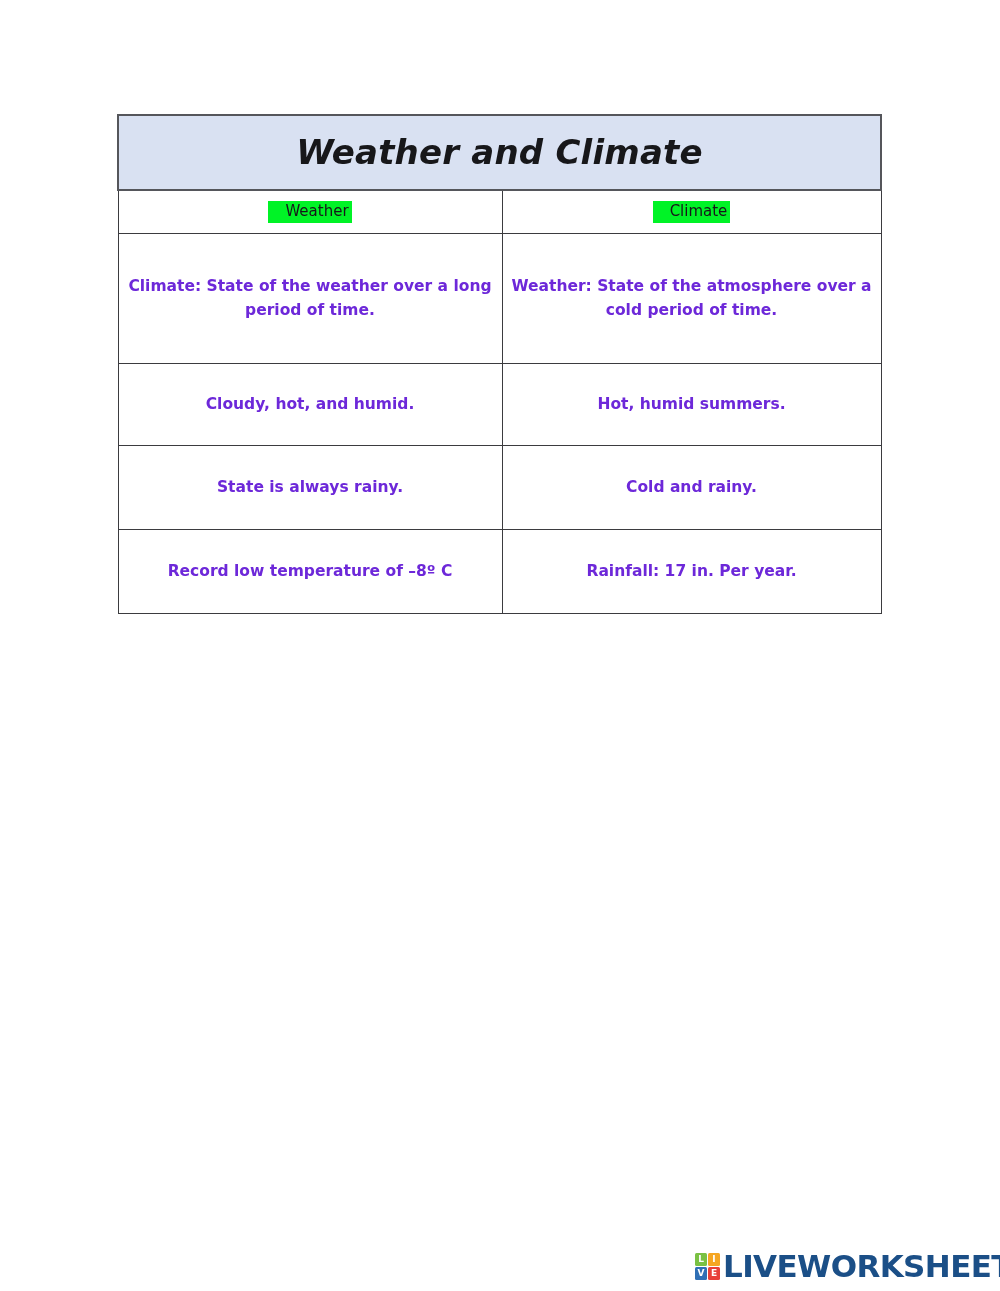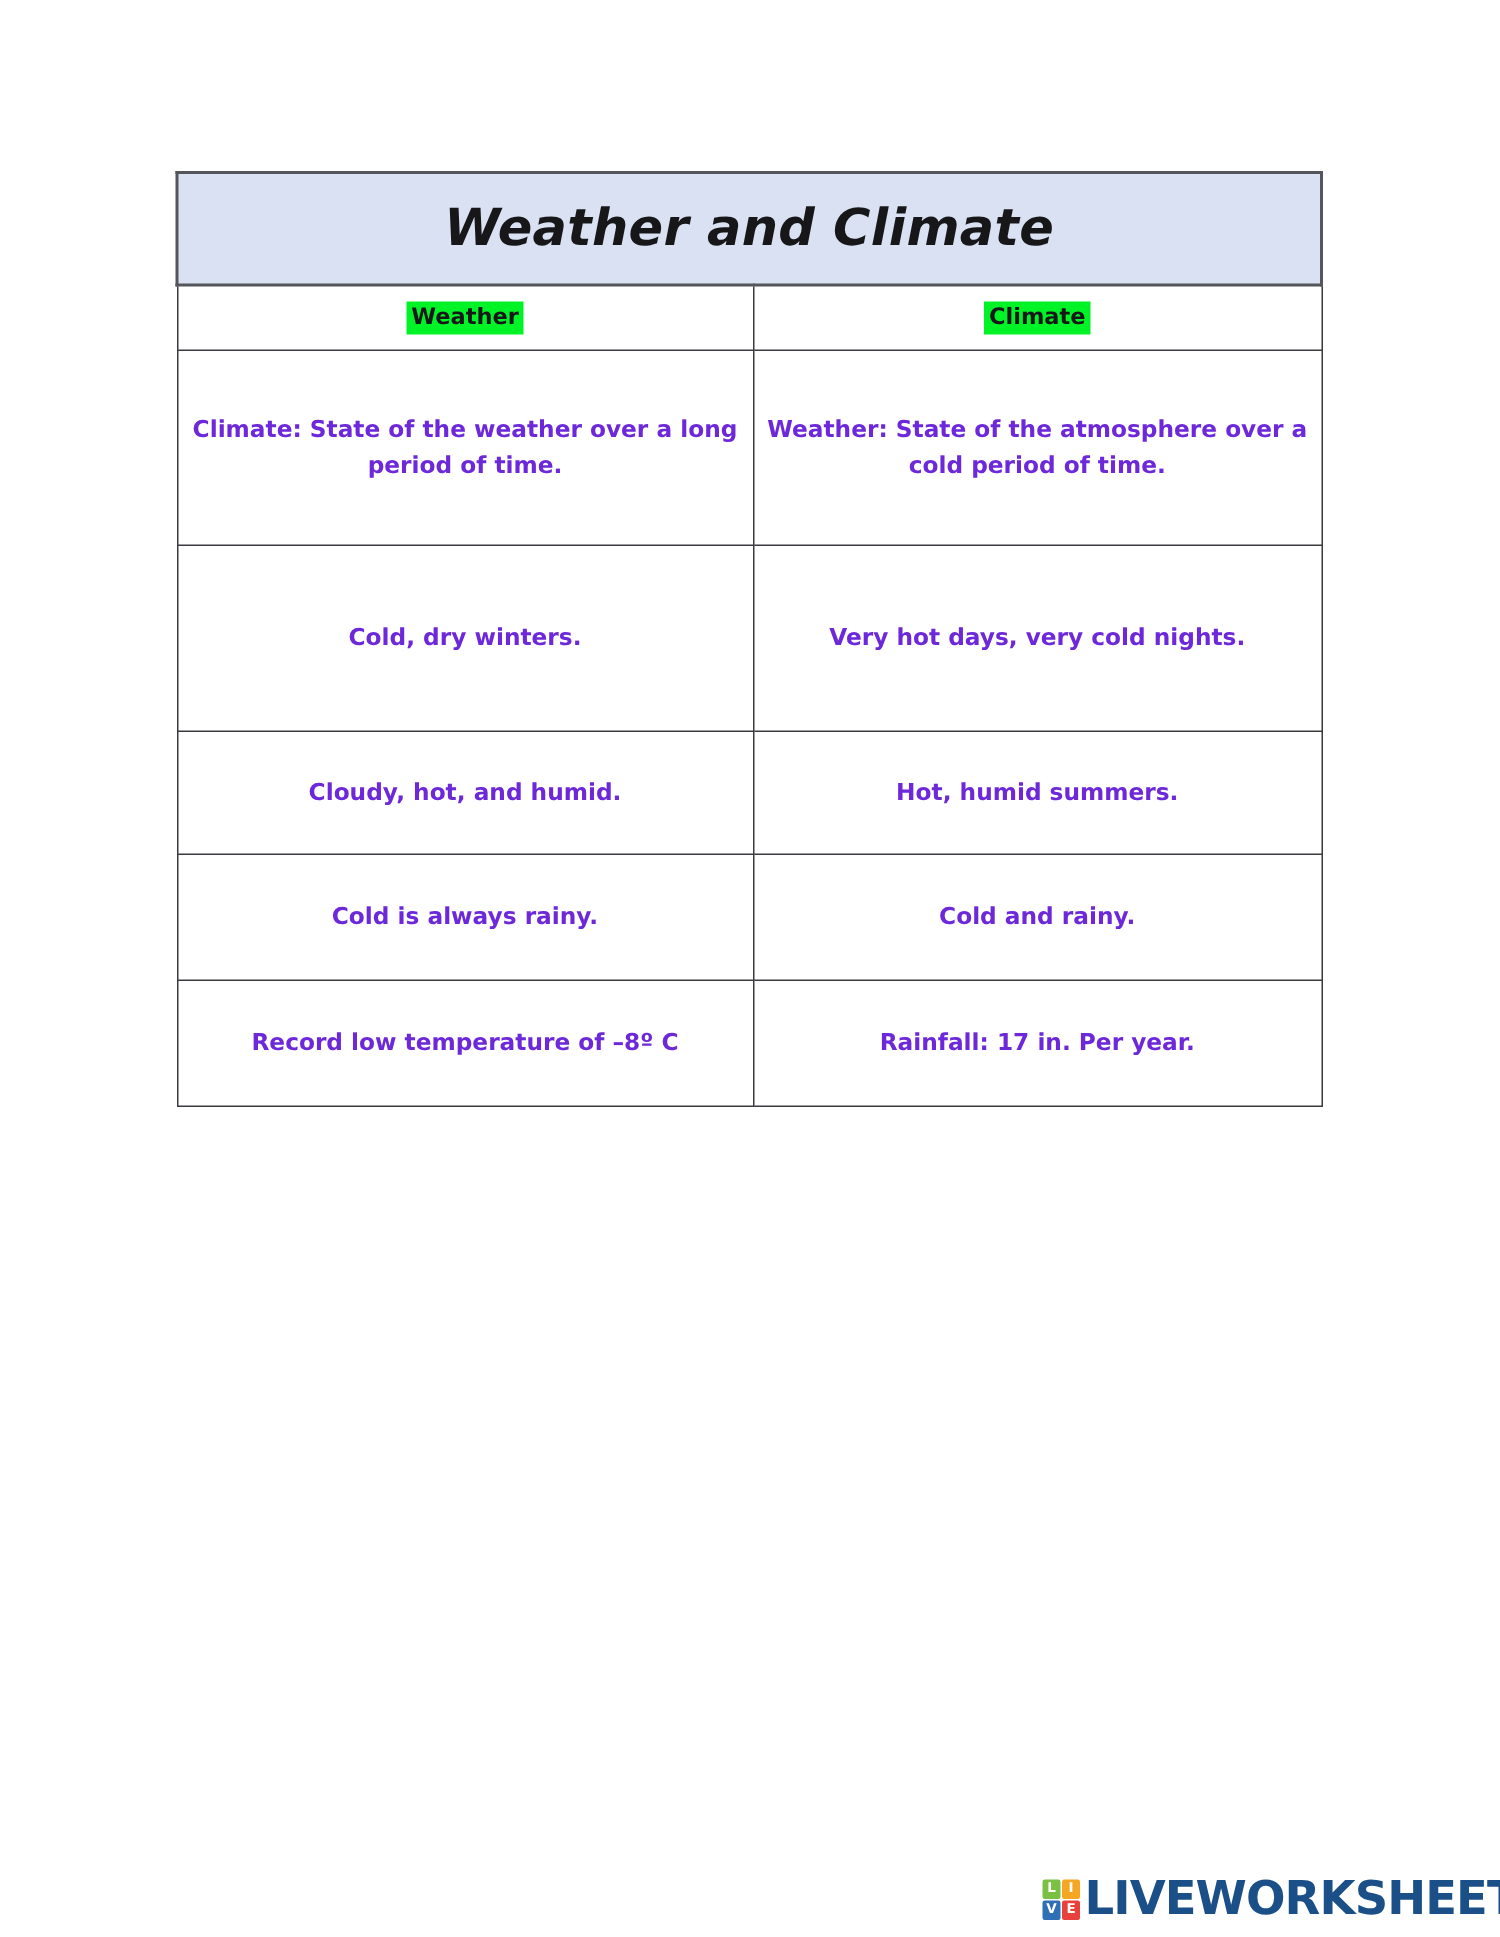--- a/index.html
+++ b/index.html
@@ -46,24 +46,24 @@
     line-height: 1.1;
   }
 
   
   .label-row td {
     height: 42px;
   }
   .col-label {
     display: inline-block;
     font-size: 15px;
-    font-weight: bold;
+    font-weight: normal;
     color: #17171a;
     background: #00f326;
-    padding: 1px 3px 2px 3px;
+    padding: 1px 3px 2px 17px;
     line-height: 1.25;
   }
 
   
   .body-cell {
     font-size: 15.5px;
     font-weight: bold;
     color: #6d28d9;
     line-height: 1.52;
     padding: 6px 14px;
@@ -132,33 +132,29 @@
       <td>
         <span class="col-label">Climate</span>
       </td>
     </tr>
 
     <tr>
       <td class="body-cell r-tall">Climate: State of the weather over a long period of time.</td>
       <td class="body-cell r-tall">Weather: State of the atmosphere over a cold period of time.</td>
     </tr>
 
-    <tr>
-      <td class="body-cell r-mid">Cold, dry winters.</td>
-      <td class="body-cell r-mid">Very hot days, very cold nights.</td>
-    </tr>
 
 
     <tr>
       <td class="body-cell r-short">Cloudy, hot, and humid.</td>
       <td class="body-cell r-short">Hot, humid summers.</td>
     </tr>
 
     <tr>
-      <td class="body-cell r-last">Cold is always rainy.</td>
+      <td class="body-cell r-last">State is always rainy.</td>
       <td class="body-cell r-last">Cold and rainy.</td>
     </tr>
 
     <tr>
       <td class="body-cell r-last">Record low temperature of –8º C</td>
       <td class="body-cell r-last">Rainfall: 17 in. Per year.</td>
     </tr>
   </tbody>
 </table>
 

